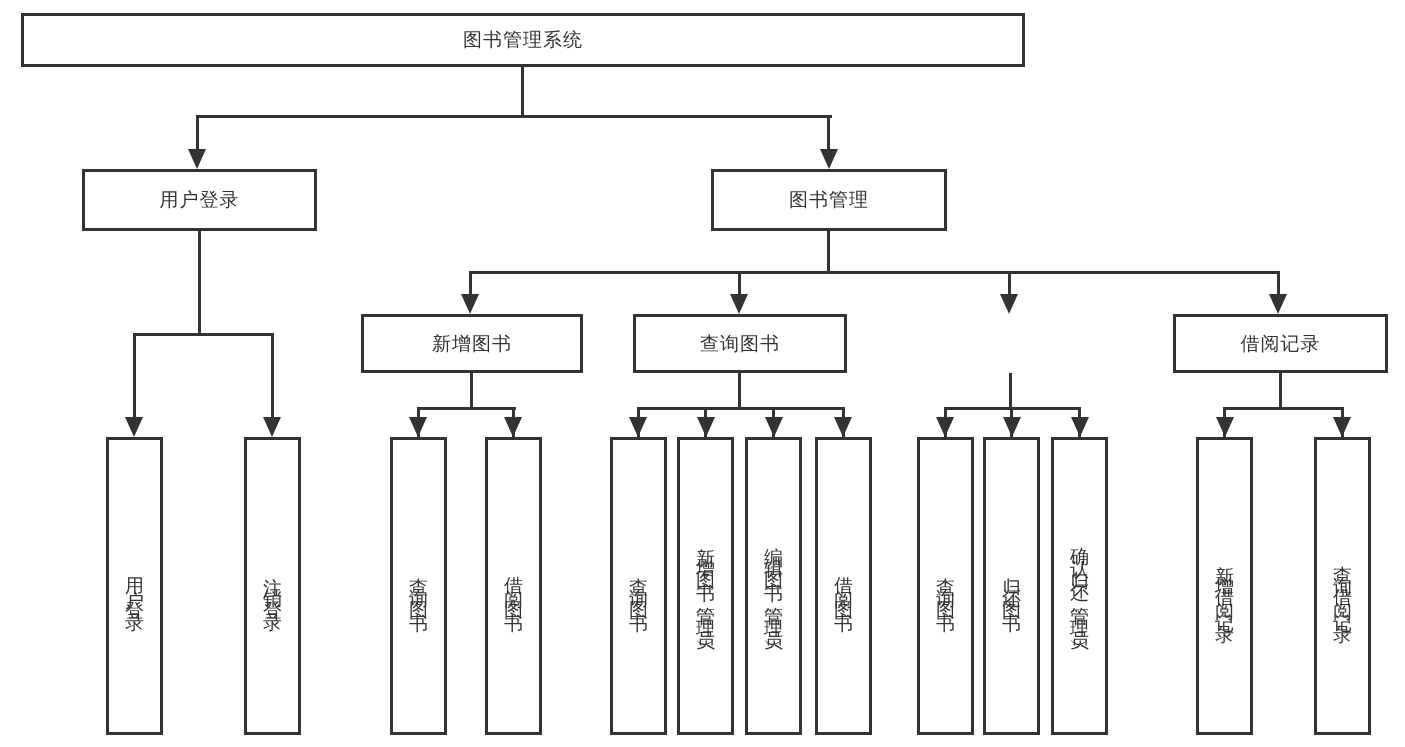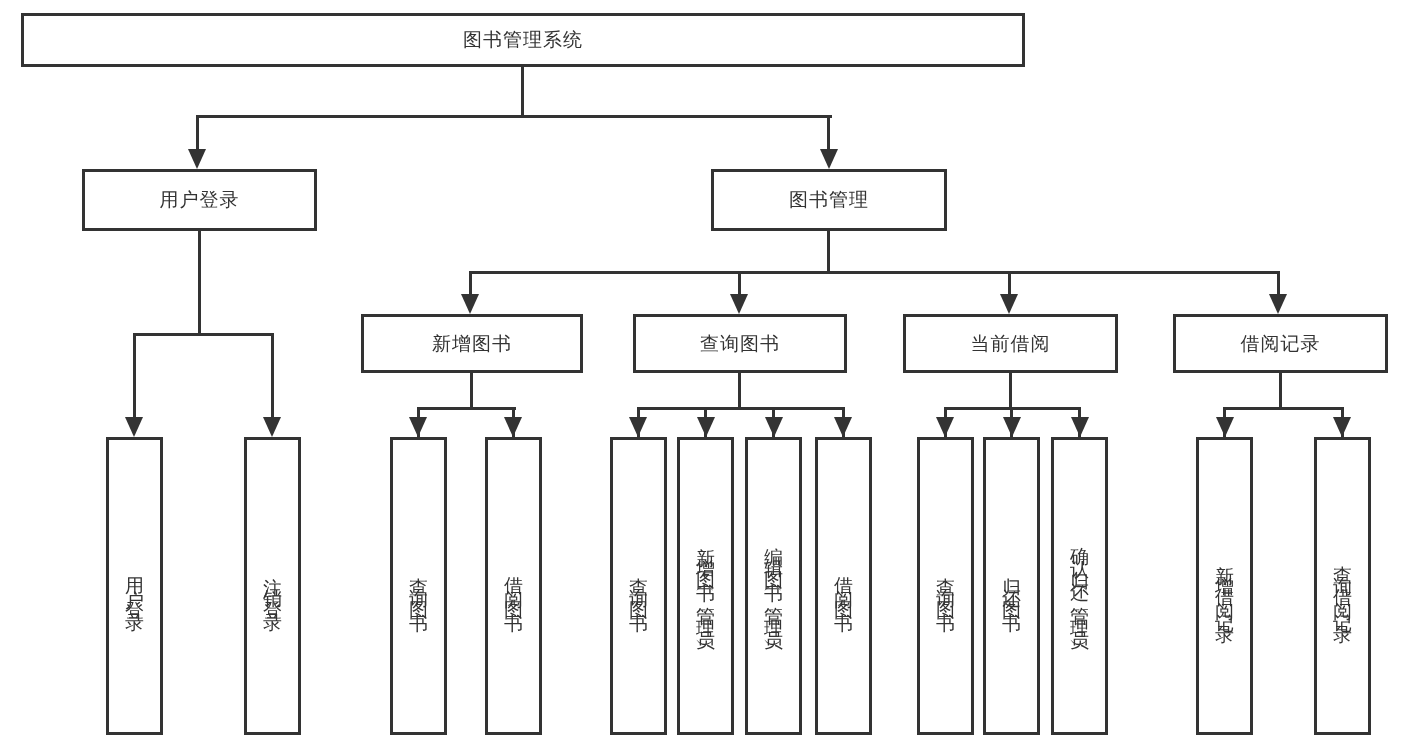--- a/index.html
+++ b/index.html
@@ -72,23 +72,20 @@
   </div>
 
   <div class="box hbox" style="left:361px;top:314px;width:222px;height:59px;">
     <span class="lbl">新增图书</span>
   </div>
 
   <div class="box hbox" style="left:633px;top:314px;width:214px;height:59px;">
     <span class="lbl">查询图书</span>
   </div>
 
-  <div class="box hbox" style="left:903px;top:314px;width:215px;height:59px;">
-    <span class="lbl">当前借阅</span>
-  </div>
 
   <div class="box hbox" style="left:1173px;top:314px;width:215px;height:59px;">
     <span class="lbl">借阅记录</span>
   </div>
 
   <div class="box vbox" style="left:106px;top:437px;width:57px;height:298px;">
     <span class="lbl">用户登录</span>
   </div>
 
   <div class="box vbox" style="left:244px;top:437px;width:57px;height:298px;">

